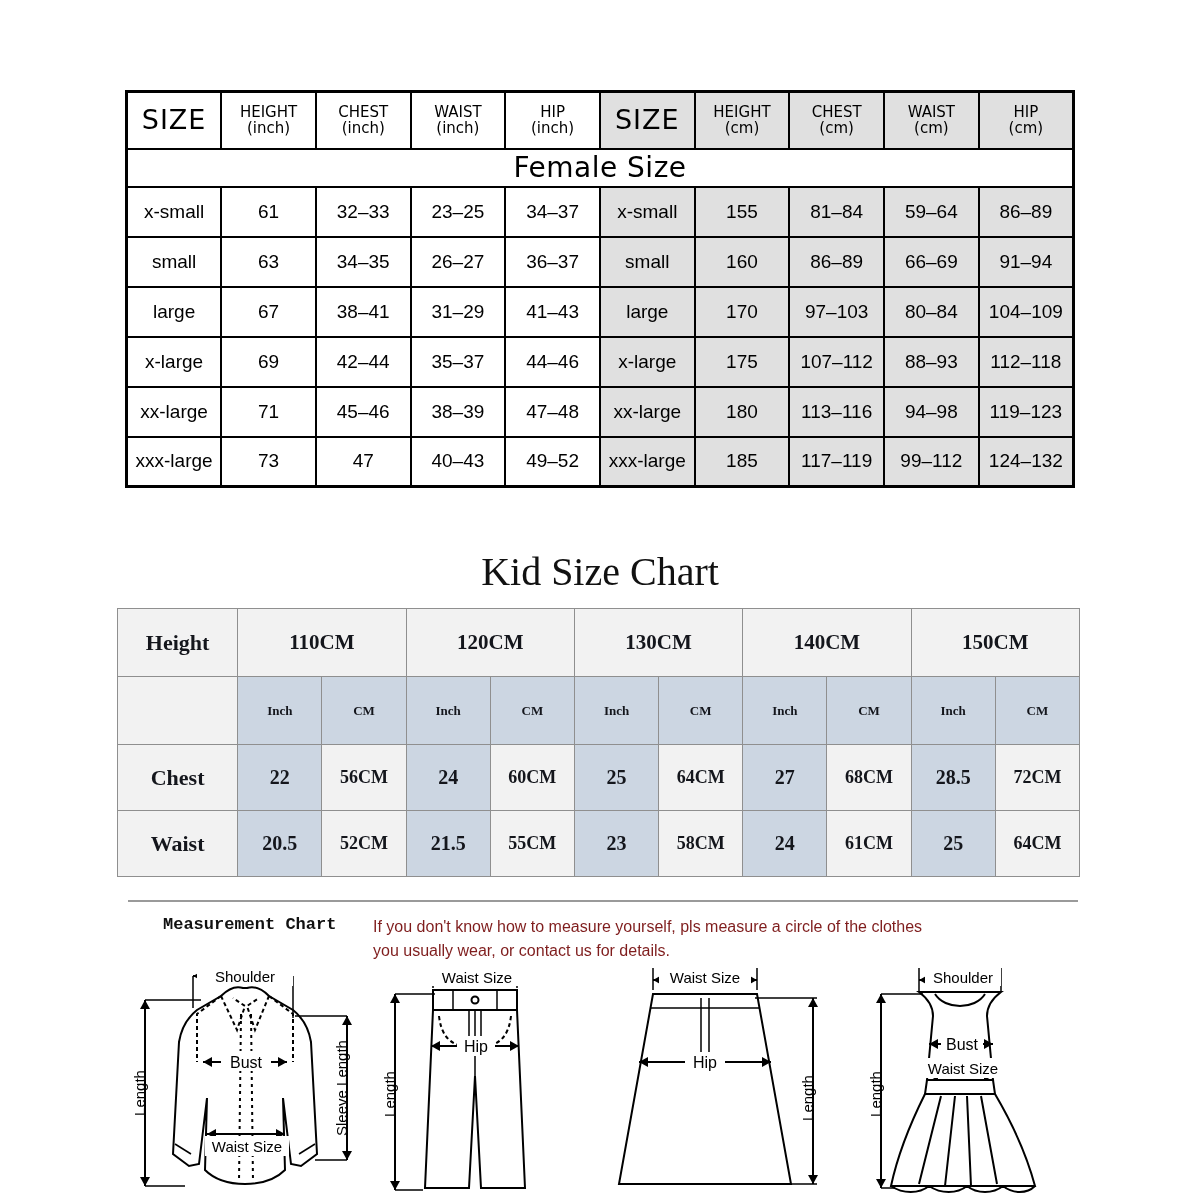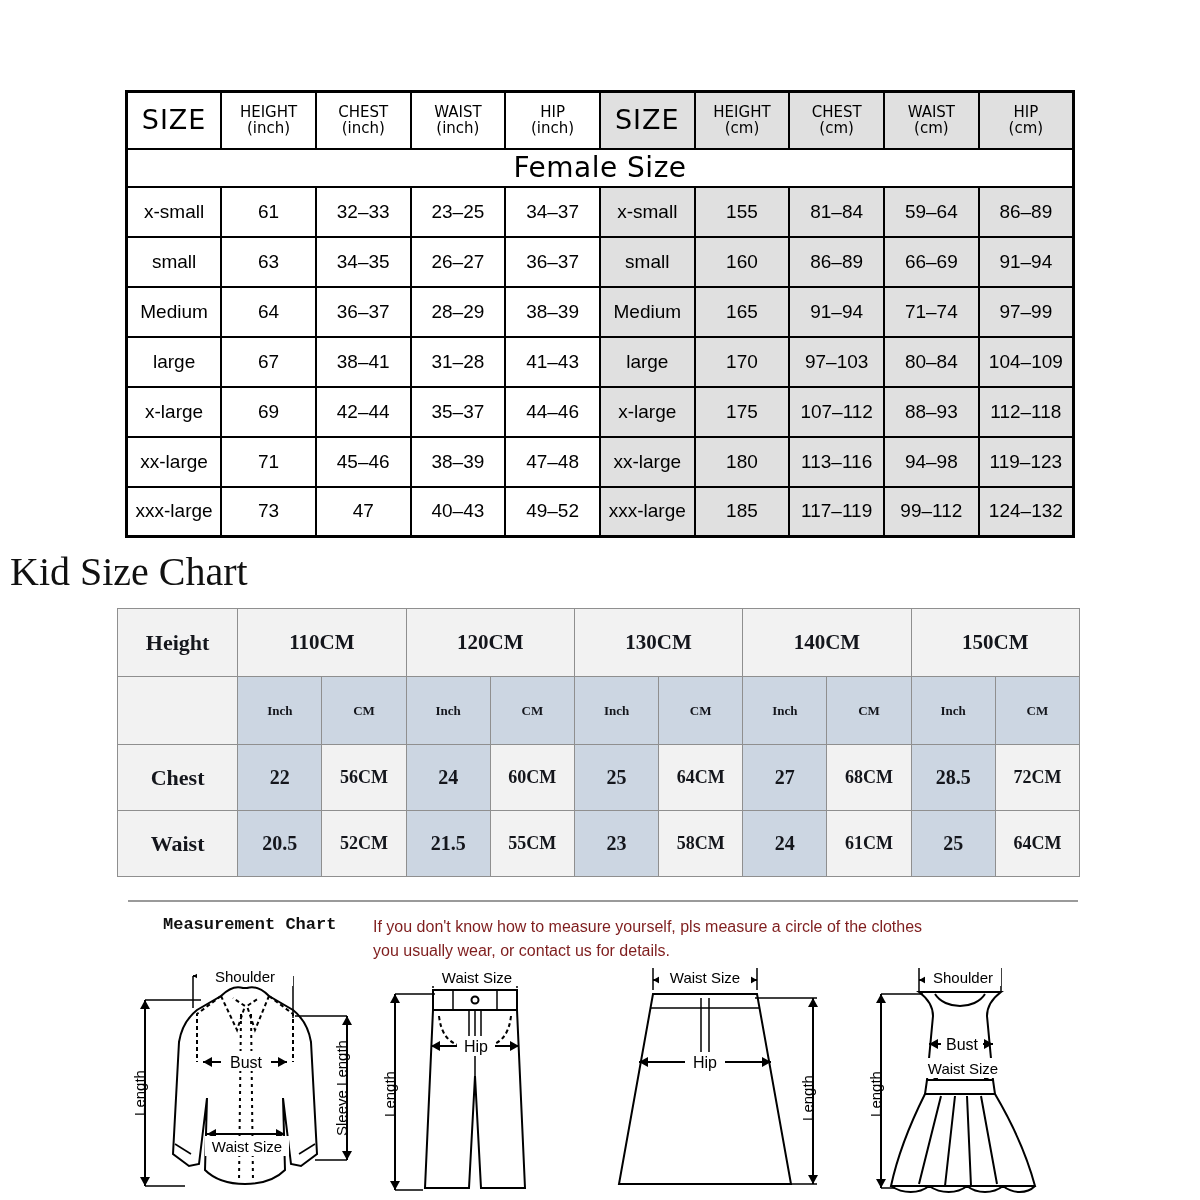--- a/index.html
+++ b/index.html
@@ -55,25 +55,24 @@
   .f-row td { height: 50px; font-size: 19px; }
   .f-row td.sizename { font-size: 19px; }
   .gray { background: #e0e0e0; }
   .white { background: #ffffff; }
 
   
   .kid-title {
     position: absolute;
     left: 0; top: 548px;
     width: 1200px;
-    text-align: left;
+    text-align: center;
     font-family: "Liberation Serif", serif;
     font-size: 40px;
     color: #111;
-    padding-left: 10px;
   }
   .kid-wrap { position: absolute; left: 117px; top: 608px; width: 963px; }
   table.kid {
     border-collapse: collapse;
     width: 963px;
     table-layout: fixed;
     font-family: "Liberation Serif", serif;
   }
   table.kid td {
     border: 1px solid #8f8f8f;
@@ -195,36 +194,24 @@
           <td class="white">34–35</td>
           <td class="white">26–27</td>
           <td class="white">36–37</td>
           <td class="gray sizename">small</td>
           <td class="gray">160</td>
           <td class="gray">86–89</td>
           <td class="gray">66–69</td>
           <td class="gray">91–94</td>
         </tr>
         <tr class="f-row">
-          <td class="white sizename">Medium</td>
-          <td class="white">64</td>
-          <td class="white">36–37</td>
-          <td class="white">28–29</td>
-          <td class="white">38–39</td>
-          <td class="gray sizename">Medium</td>
-          <td class="gray">165</td>
-          <td class="gray">91–94</td>
-          <td class="gray">71–74</td>
-          <td class="gray">97–99</td>
-        </tr>
-        <tr class="f-row">
           <td class="white sizename">large</td>
           <td class="white">67</td>
           <td class="white">38–41</td>
-          <td class="white">31–28</td>
+          <td class="white">31–29</td>
           <td class="white">41–43</td>
           <td class="gray sizename">large</td>
           <td class="gray">170</td>
           <td class="gray">97–103</td>
           <td class="gray">80–84</td>
           <td class="gray">104–109</td>
         </tr>
         <tr class="f-row">
           <td class="white sizename">x-large</td>
           <td class="white">69</td>

